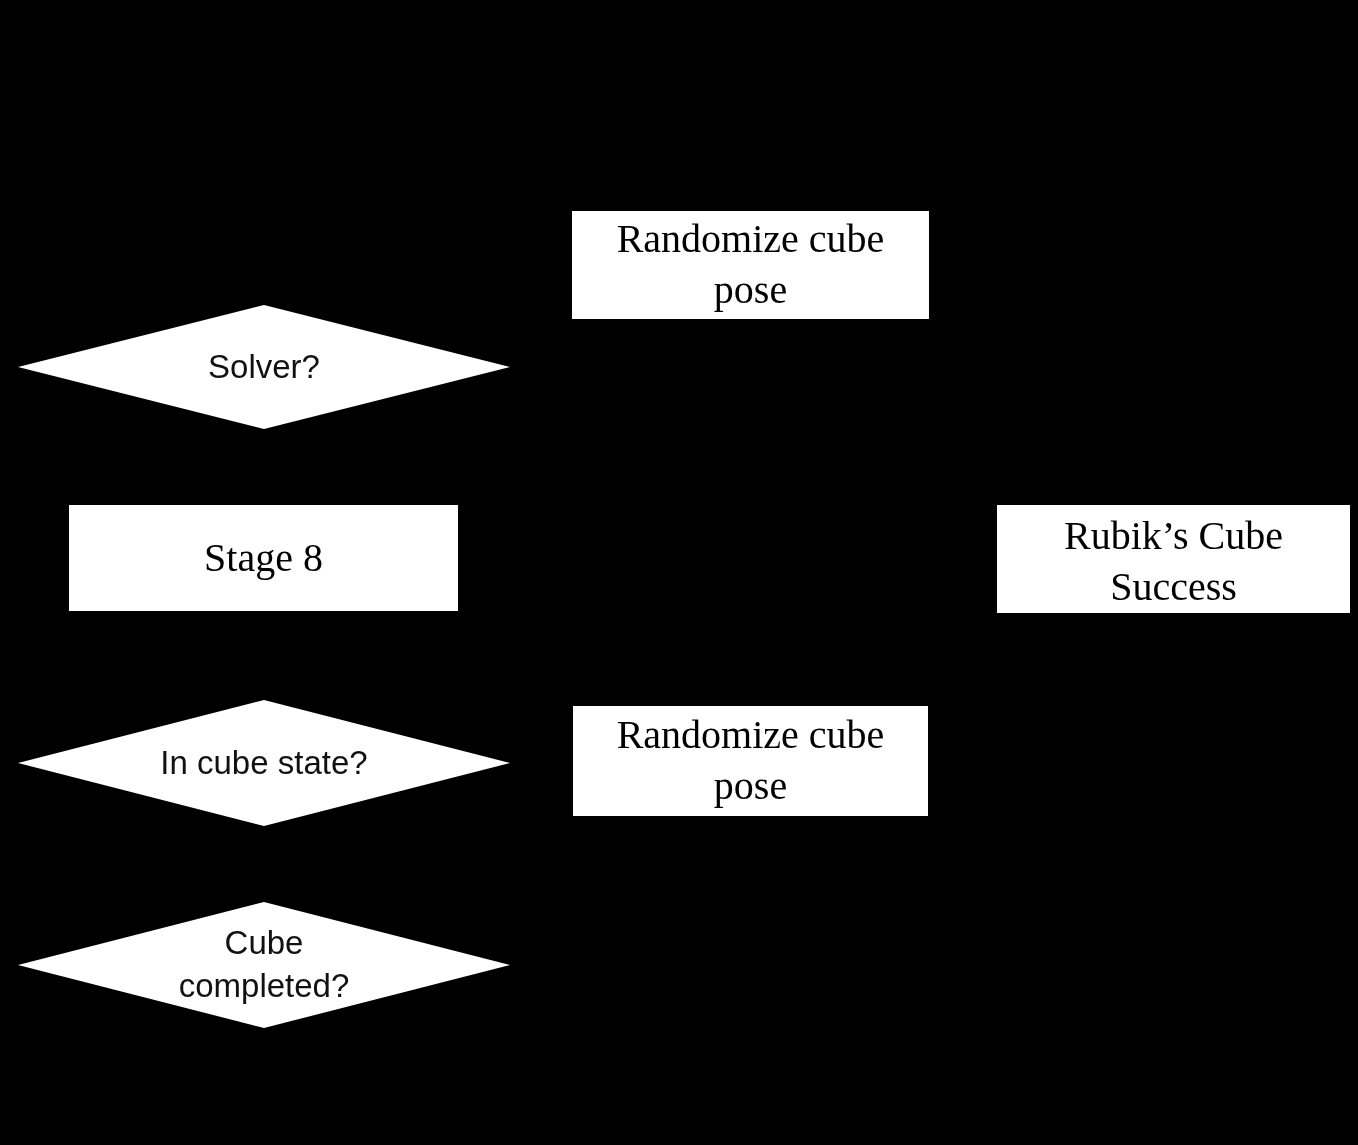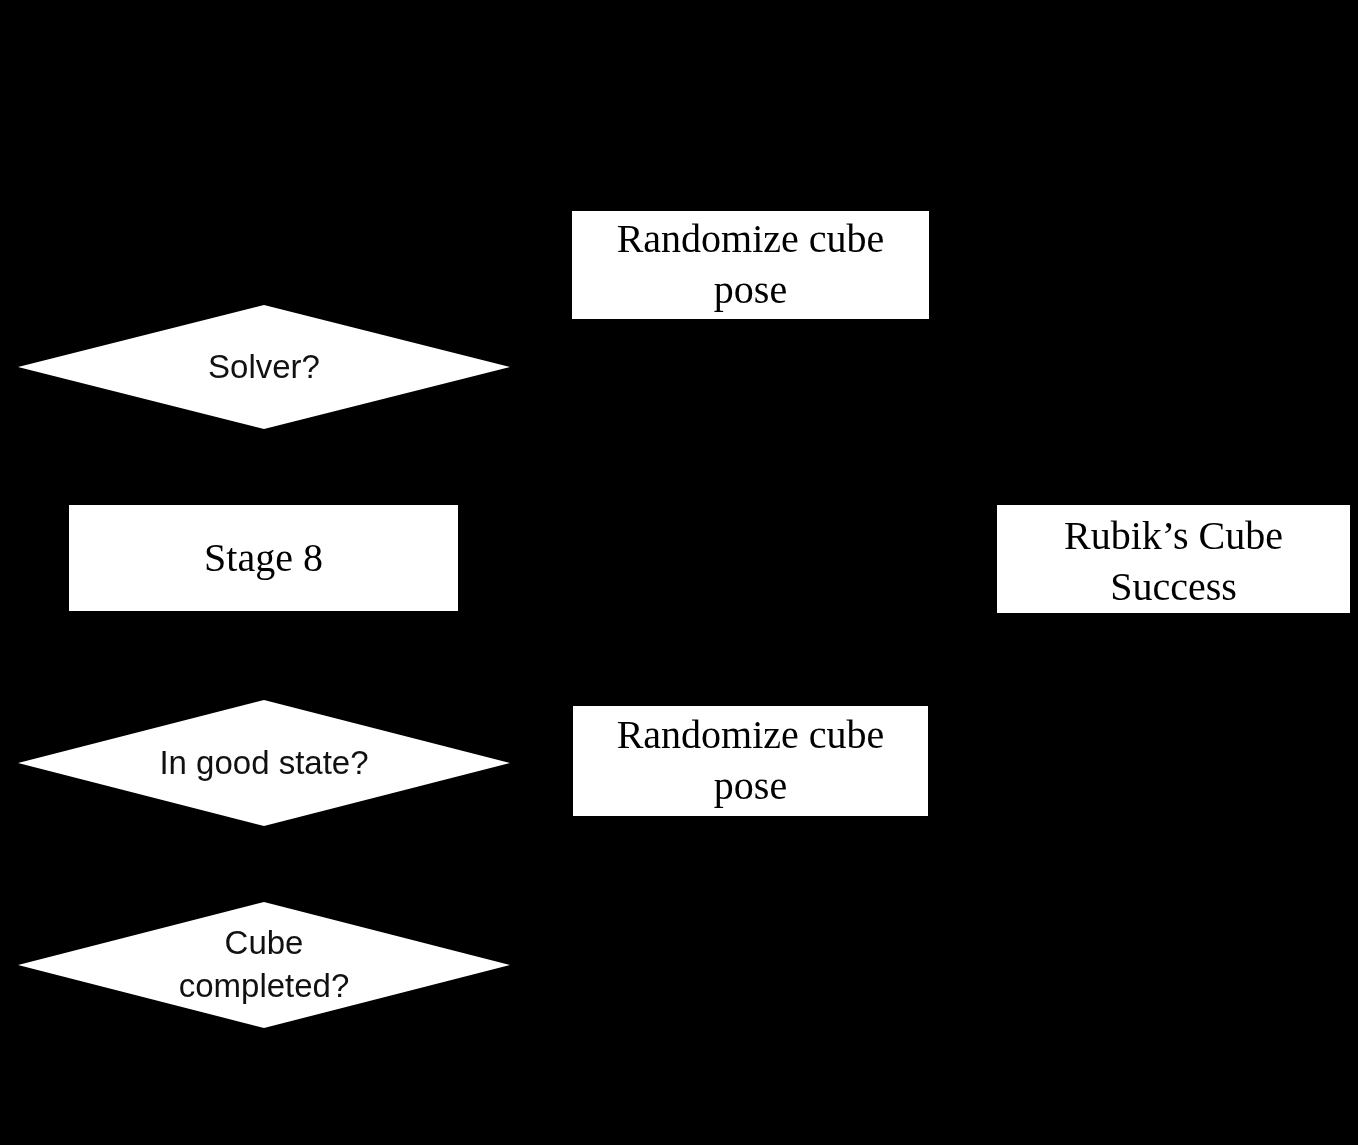--- a/index.html
+++ b/index.html
@@ -74,21 +74,21 @@
   <div class="box" id="stage2-box">
     <span class="line">Stage 8</span>
   </div>
 
   <div class="box" id="solver-box">
     <span class="line">Rubik’s Cube</span>
     <span class="line">Success</span>
   </div>
 
   <div class="diamond" id="in-good-state-diamond">
-    <span class="line">In good state?</span>
+    <span class="line">In cube state?</span>
   </div>
 
   <div class="box" id="randomize-box-bottom">
     <span class="line">Randomize cube</span>
     <span class="line">pose</span>
   </div>
 
   <div class="diamond" id="move-completed-diamond">
     <span class="line">Cube</span>
     <span class="line">completed?</span>

